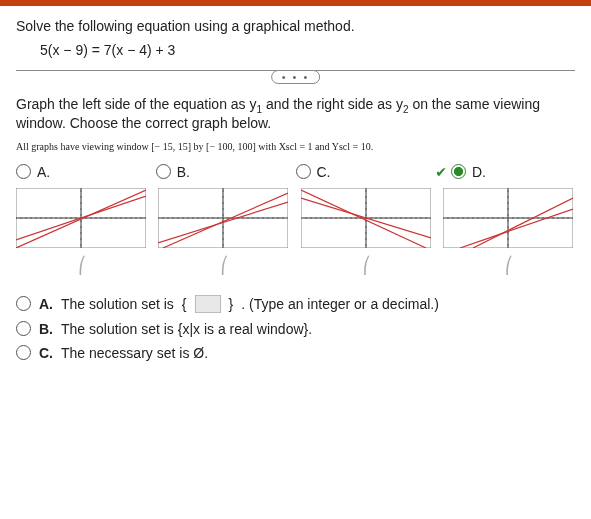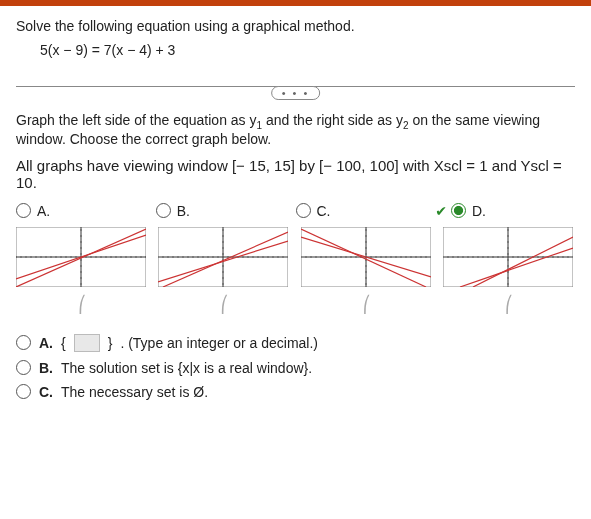--- a/index.html
+++ b/index.html
@@ -1,23 +1,23 @@
 <!DOCTYPE html>
 <html><head>
 <meta charset="utf-8">
 <style>
 body{margin:0;padding:0;font-family:Arial,sans-serif;font-size:14px;color:#222;background:#fff;width:591px}
 .container{padding:12px 16px 16px;border-top:6px solid #c2410c}
 .intro{margin-bottom:8px}
-.eq{margin-left:24px;margin-bottom:28px}
+.eq{margin-left:24px;margin-bottom:12px}
 .hr-row{position:relative;height:12px;margin-bottom:14px}
 .hr-line{border:none;border-top:1px solid #888;margin:6px 0 0}
 .dots-pill{position:absolute;left:50%;top:0;transform:translateX(-50%);background:#fff;border:1px solid #888;border-radius:8px;padding:0 10px;font-size:11px;letter-spacing:2px;color:#666;line-height:12px}
 .prompt{margin-bottom:10px}
-.mono{font-family:Liberation Sans, sans-serif;font-size:15px;margin-bottom:12px}
+.mono{font-family:Liberation Serif, serif;font-size:10px;margin-bottom:12px}
 .options-row{display:flex;gap:0;margin-bottom:8px}
 .opt{flex:1;display:flex;align-items:center;gap:6px}
 .radio{width:13px;height:13px;border:1.5px solid #555;border-radius:50%;display:inline-block;flex-shrink:0}
 .radio.sel{border-color:#2a8a2a;background:radial-gradient(circle,#2a8a2a 0 45%,#fff 55% 100%)}
 .check{color:#2a8a2a;font-size:14px;margin-right:-2px}
 .graphs-row{display:flex;gap:10px;margin-bottom:8px}
 .graph-wrap{flex:1}
 .graph{width:130px;height:60px;position:relative}
 .braces{display:flex;gap:10px;margin-bottom:20px}
 .brace{flex:1;text-align:center;color:#aaa;font-size:16px}
@@ -267,20 +267,21 @@
     <div class="brace">⎛</div>
     <div class="brace">⎛</div>
     <div class="brace">⎛</div>
     <div class="brace">⎛</div>
   </div>
 
 
   <div class="choice">
     <span class="radio"></span>
     <b>A.</b>
+    <span>The solution set is </span>
     <span>{</span>
     <span class="inputbox"></span>
     <span>}</span>
     <span>. (Type an integer or a decimal.)</span>
   </div>
 
   <div class="choice">
     <span class="radio"></span>
     <b>B.</b>
     <span>The solution set is {x|x is a real window}.</span>

